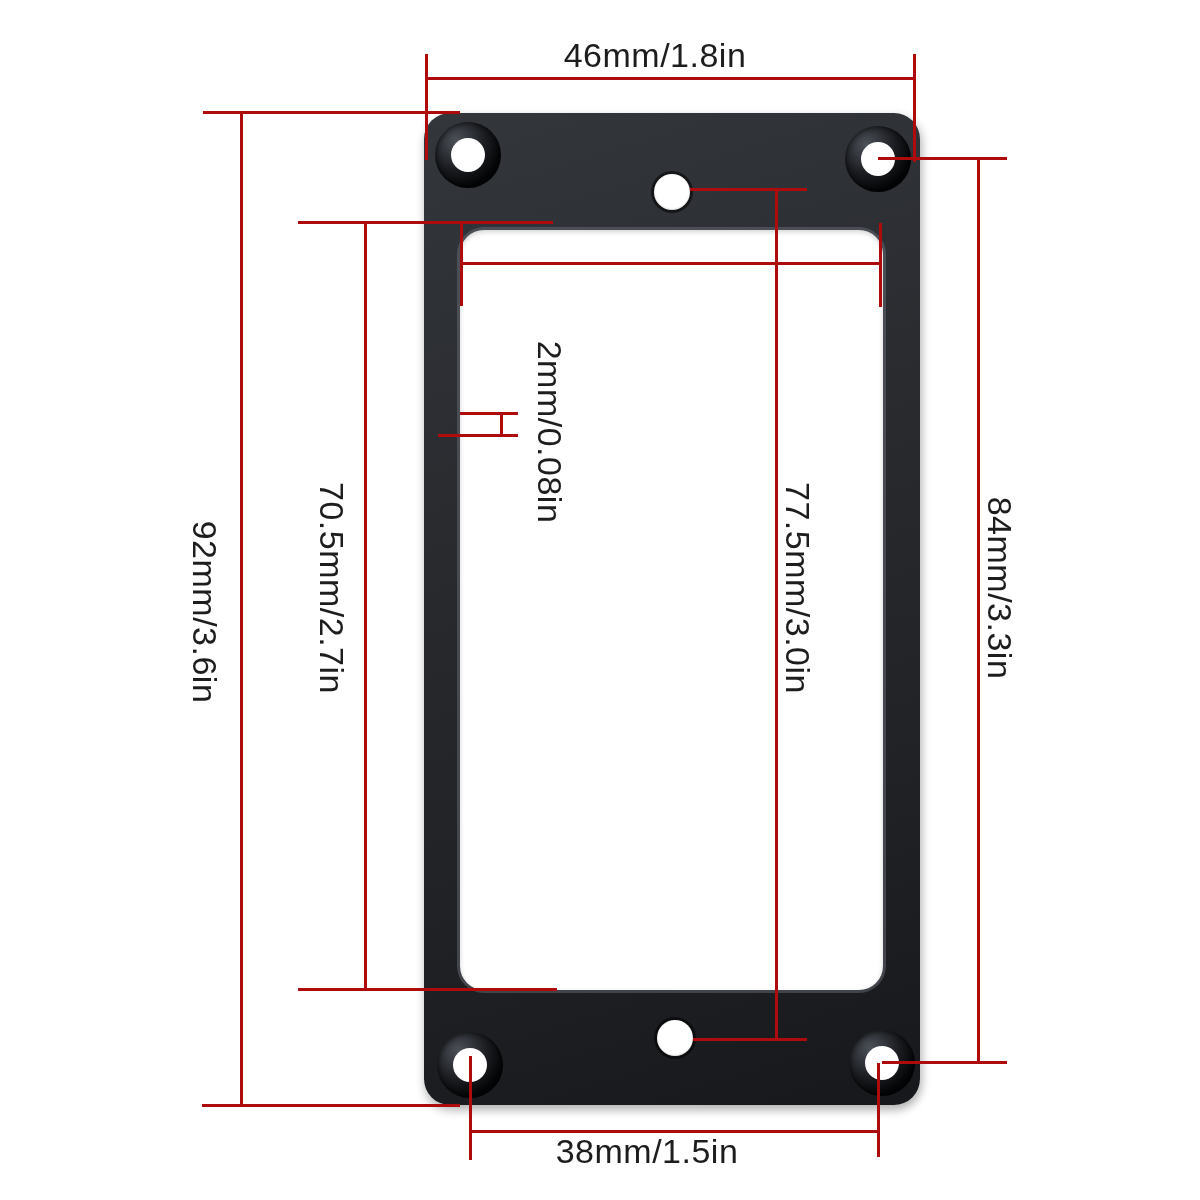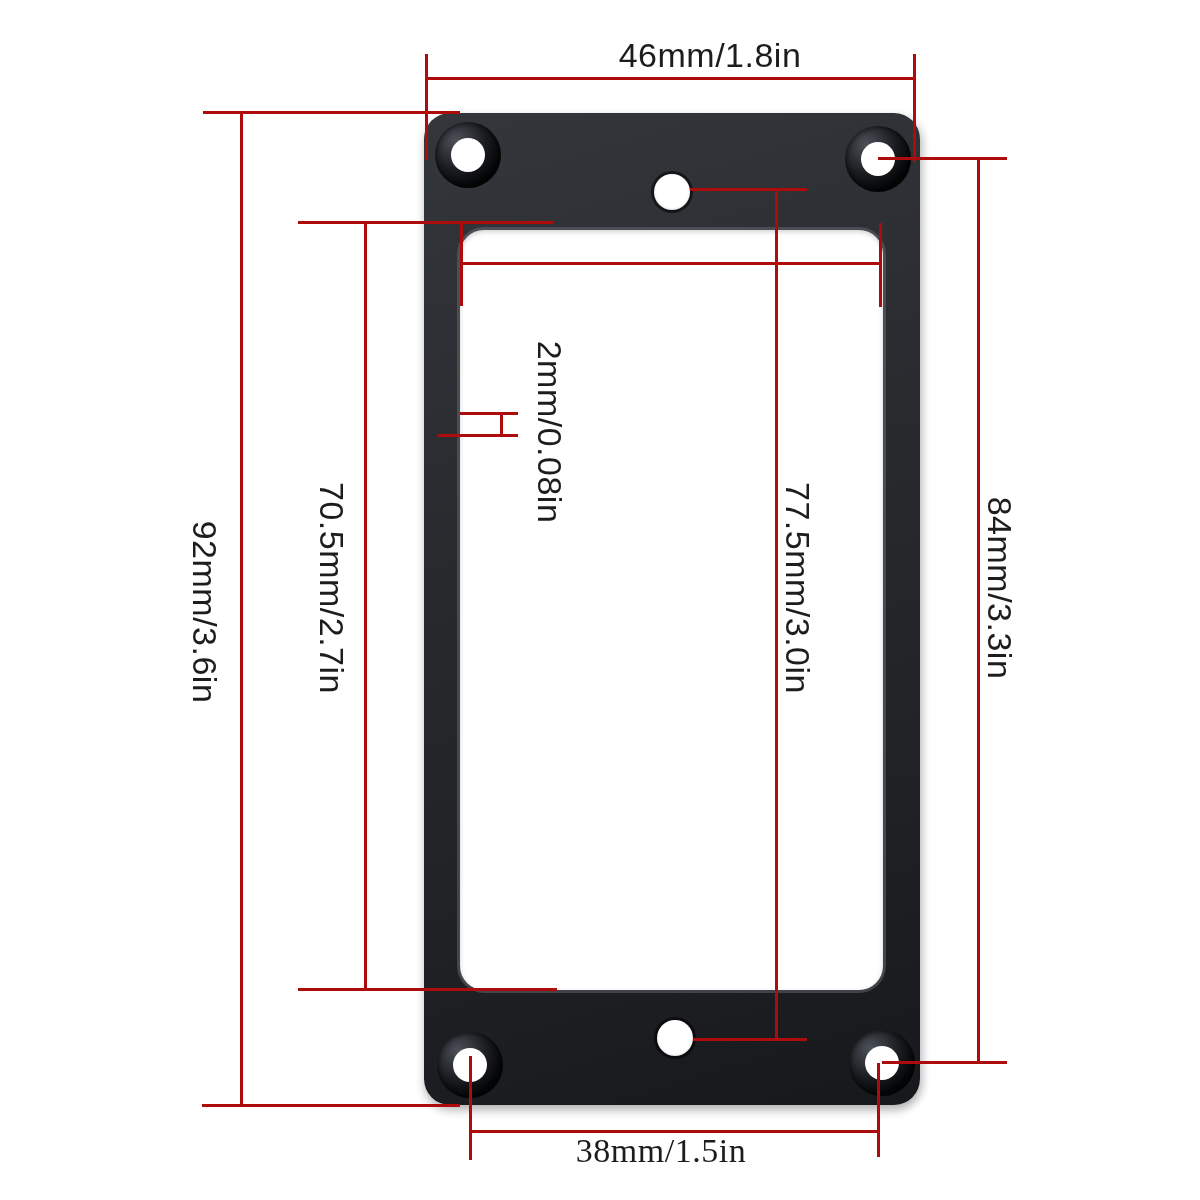--- a/index.html
+++ b/index.html
@@ -87,21 +87,21 @@
   <div class="ln v" style="left:775px;top:188px;height:853px;"></div>
 
   <div class="ln h" style="left:878px;top:157px;width:129px;"></div>
   <div class="ln h" style="left:882px;top:1061px;width:125px;"></div>
   <div class="ln v" style="left:977px;top:159px;height:905px;"></div>
 
   <div class="ln v" style="left:469px;top:1056px;height:104px;"></div>
   <div class="ln v" style="left:877px;top:1063px;height:94px;"></div>
   <div class="ln h" style="left:471px;top:1130px;width:408px;"></div>
 
-  <div class="label" style="left:710px;top:55px;">46mm/1.8in</div>
+  <div class="label" style="left:655px;top:55px;">46mm/1.8in</div>
   <div class="label rot" style="left:549px;top:432px;">2mm/0.08in</div>
   <div class="label rot" style="left:204px;top:612px;">92mm/3.6in</div>
   <div class="label rot" style="left:331px;top:588px;">70.5mm/2.7in</div>
   <div class="label rot" style="left:797px;top:588px;">77.5mm/3.0in</div>
   <div class="label rot" style="left:999px;top:588px;">84mm/3.3in</div>
-  <div class="label" style="left:661px;top:1151px;font-family:Liberation Serif, serif;">38mm/1.5in</div>
+  <div class="label" style="left:647px;top:1151px;">38mm/1.5in</div>
 
 </div>
 
 </body></html>

